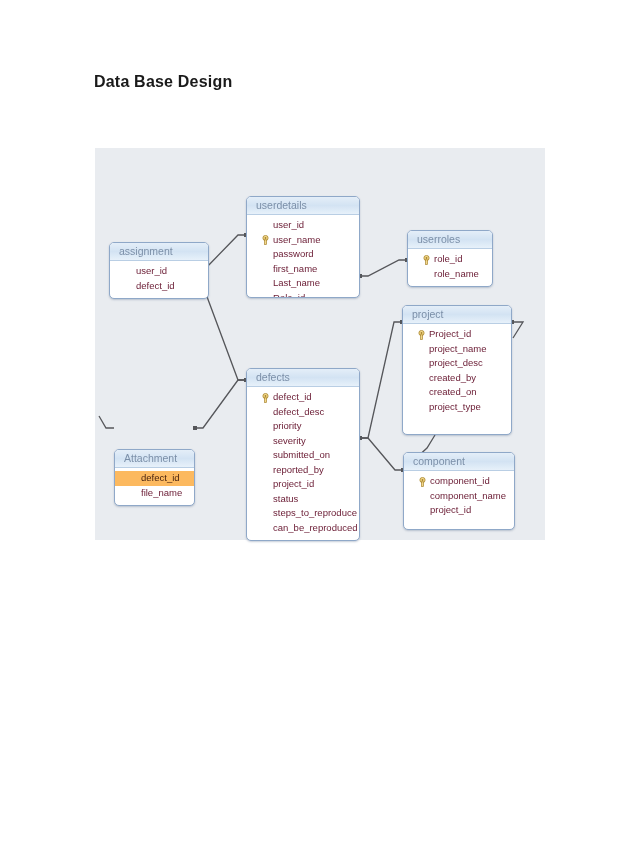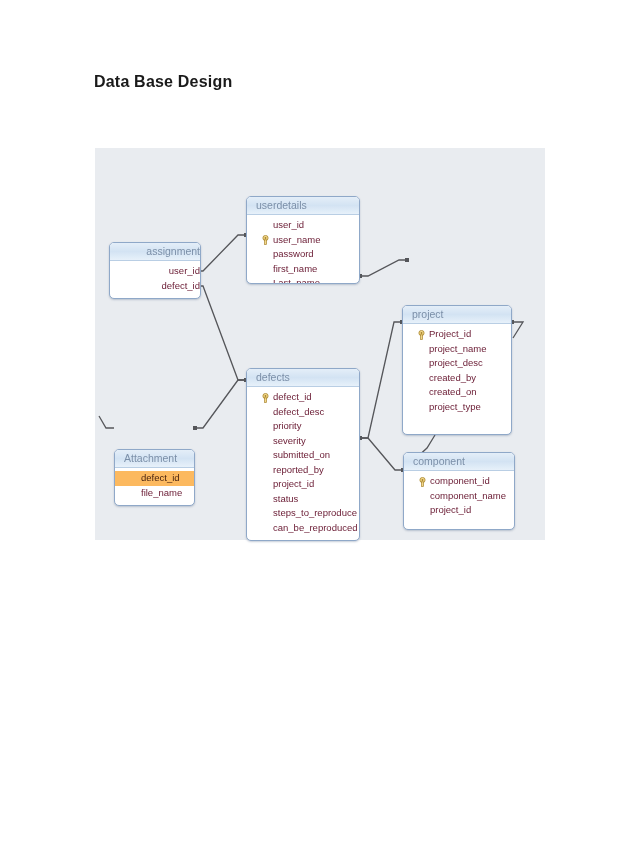--- a/index.html
+++ b/index.html
@@ -121,33 +121,33 @@
       <rect x="263" y="126" width="4" height="4"></rect>
       <rect x="310" y="110" width="4" height="4"></rect>
       <rect x="98" y="278" width="4" height="4"></rect>
       <rect x="263" y="288" width="4" height="4"></rect>
       <rect x="305" y="172" width="4" height="4"></rect>
       <rect x="306" y="320" width="4" height="4"></rect>
       <rect x="415" y="172" width="4" height="4"></rect>
     </g>
   </svg>
 
-  <div class="entity" style="left:14px; top:94px; width:92px; height:57px;text-align:right;">
+  <div class="entity" style="left:14px; top:94px; width:100px; height:57px;">
     <div class="entity-header">assignment</div>
     <div class="entity-body">
       <div class="field-row">
         <span>user_id</span>
       </div>
       <div class="field-row">
         <span>defect_id</span>
       </div>
     </div>
   </div>
 
-  <div class="entity" style="left:151px; top:48px; width:114px; height:88px;">
+  <div class="entity" style="left:151px; top:48px; width:114px; height:102px;">
     <div class="entity-header">userdetails</div>
     <div class="entity-body">
       <div class="field-row">
         <span>user_id</span>
       </div>
       <div class="field-row">
         <svg class="key-icon" viewBox="0 0 9 10">
           <circle cx="4.5" cy="3" r="2.6" fill="#f2d88a" stroke="#a8842c" stroke-width="0.8"></circle>
           <circle cx="4.5" cy="3" r="0.9" fill="#a8842c"></circle>
           <rect x="3.6" y="4.8" width="1.8" height="4.6" fill="#f2d88a" stroke="#a8842c" stroke-width="0.7"></rect>
@@ -165,20 +165,36 @@
       </div>
       <div class="field-row">
         <span>Role_id</span>
       </div>
       <div class="field-row">
         <span>email</span>
       </div>
     </div>
   </div>
 
+  <div class="entity" style="left:312px; top:82px; width:86px; height:57px;">
+    <div class="entity-header">userroles</div>
+    <div class="entity-body">
+      <div class="field-row">
+        <svg class="key-icon" viewBox="0 0 9 10">
+          <circle cx="4.5" cy="3" r="2.6" fill="#f2d88a" stroke="#a8842c" stroke-width="0.8"></circle>
+          <circle cx="4.5" cy="3" r="0.9" fill="#a8842c"></circle>
+          <rect x="3.6" y="4.8" width="1.8" height="4.6" fill="#f2d88a" stroke="#a8842c" stroke-width="0.7"></rect>
+        </svg>
+        <span>role_id</span>
+      </div>
+      <div class="field-row">
+        <span>role_name</span>
+      </div>
+    </div>
+  </div>
 
   <div class="entity" style="left:307px; top:157px; width:110px; height:130px;">
     <div class="entity-header">project</div>
     <div class="entity-body">
       <div class="field-row">
         <svg class="key-icon" viewBox="0 0 9 10">
           <circle cx="4.5" cy="3" r="2.6" fill="#f2d88a" stroke="#a8842c" stroke-width="0.8"></circle>
           <circle cx="4.5" cy="3" r="0.9" fill="#a8842c"></circle>
           <rect x="3.6" y="4.8" width="1.8" height="4.6" fill="#f2d88a" stroke="#a8842c" stroke-width="0.7"></rect>
         </svg>

